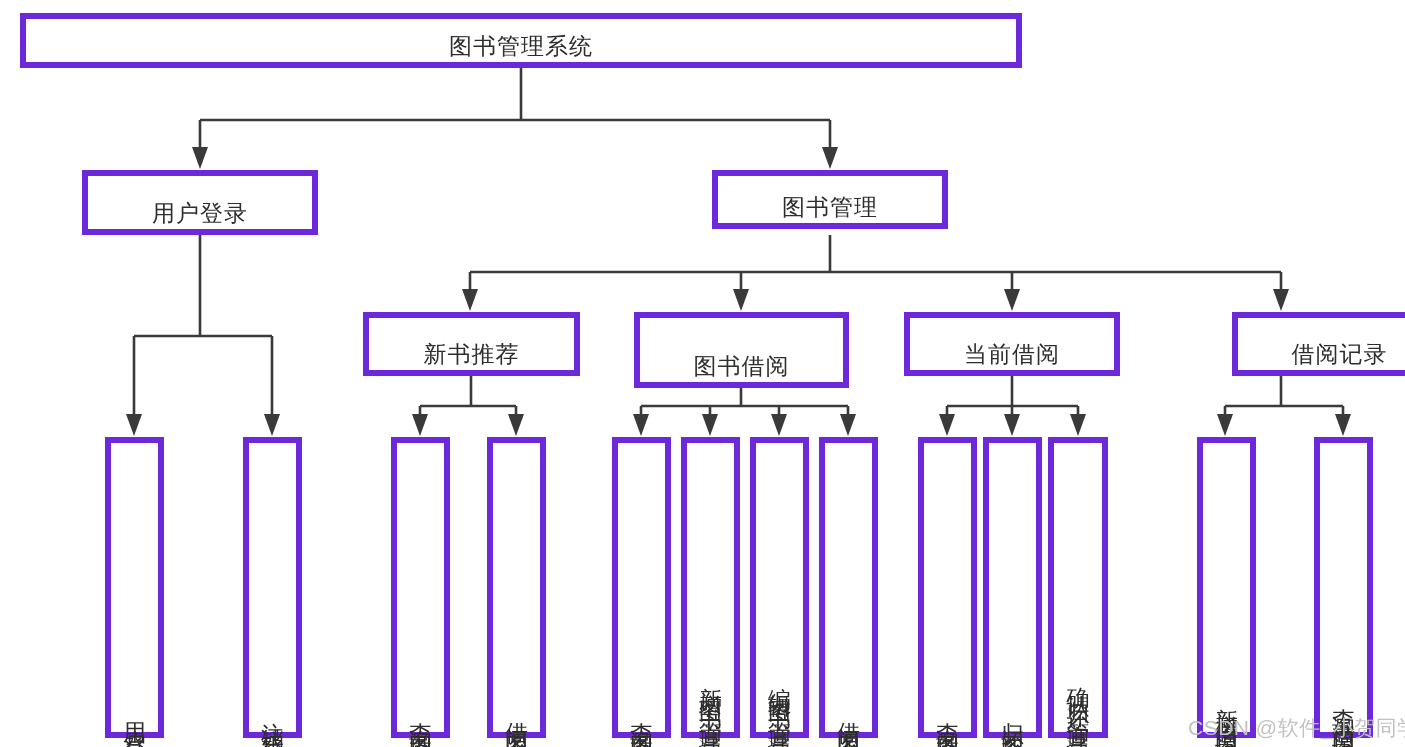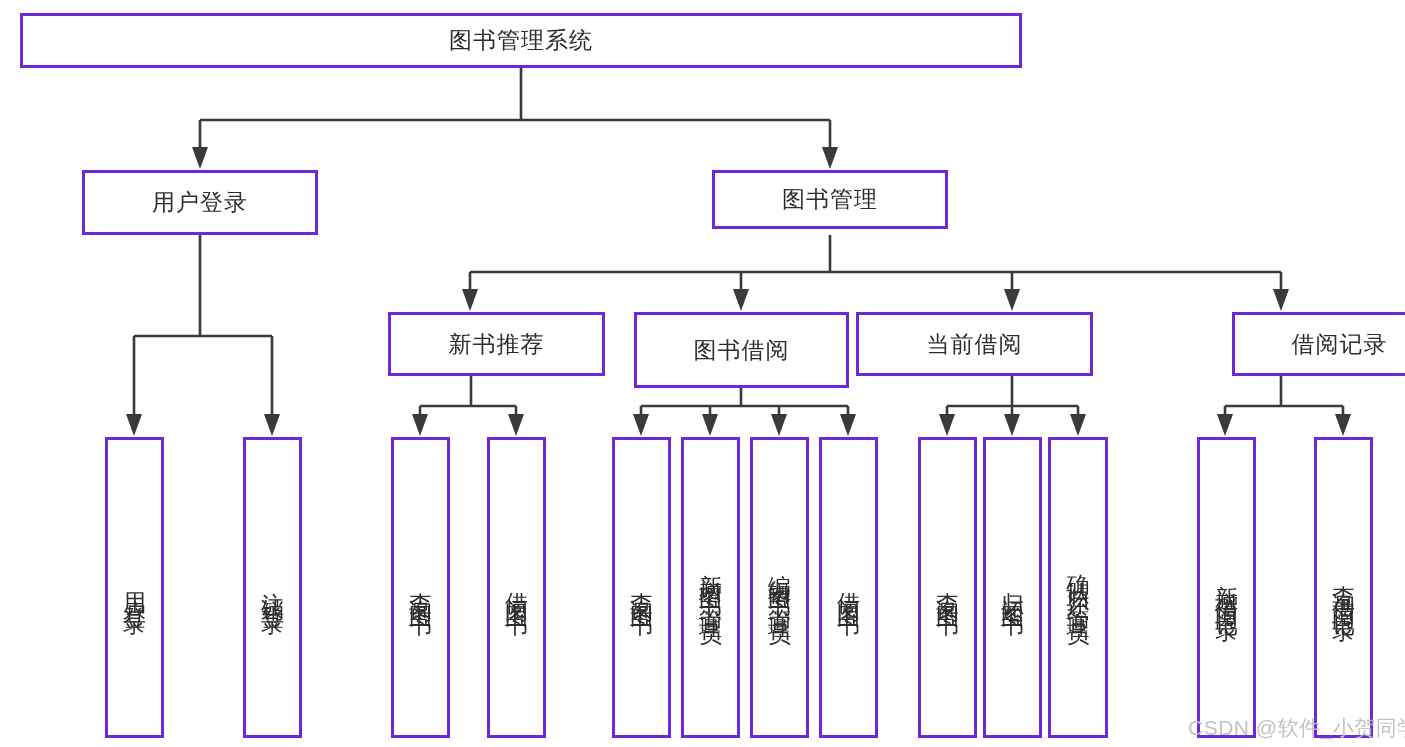--- a/index.html
+++ b/index.html
@@ -30,23 +30,23 @@
     stroke-width: 2.6;
   }
   #wires polygon {
     fill: #3a3a3a;
     stroke: none;
   }
   .box {
     position: absolute;
     box-sizing: border-box;
     background: #ffffff;
-    border: 3px solid #6d28d9;
+    border: 6px solid #6d28d9;
     display: flex;
-    align-items: center;
+    align-items: flex-end;
     justify-content: center;
     z-index: 2;
   }
   .hbox .lbl {
     font-size: 23px;
     letter-spacing: 1px;
     white-space: nowrap;
     color: #2d2d2d;
   }
   .vbox .lbl {
@@ -55,23 +55,23 @@
     font-size: 23px;
     letter-spacing: 7px;
     line-height: 1;
     white-space: nowrap;
     color: #2d2d2d;
   }
   
   .b-root   { left: 20px;  top: 13px;  width: 1002px; height: 55px; }
   .b-login  { left: 82px;  top: 170px; width: 236px;  height: 65px; }
   .b-mgmt   { left: 712px; top: 170px; width: 236px;  height: 59px; }
-  .b-rec    { left: 363px; top: 312px; width: 217px;  height: 64px; margin-left: 25px; }
+  .b-rec    { left: 363px; top: 312px; width: 217px;  height: 64px; }
   .b-bb     { left: 634px; top: 312px; width: 215px;  height: 76px; }
-  .b-cb     { left: 856px; top: 312px; width: 237px;  height: 64px; }
+  .b-cb     { left: 904px; top: 312px; width: 216px;  height: 64px; }
   .b-br     { left: 1232px;top: 312px; width: 215px;  height: 64px; }
   .leaf     { top: 437px; width: 59px; height: 301px; }
   .l-1  { left: 105px; }
   .l-2  { left: 243px; }
   .l-3  { left: 391px; }
   .l-4  { left: 487px; }
   .l-5  { left: 612px; }
   .l-6  { left: 681px; }
   .l-7  { left: 750px; }
   .l-8  { left: 819px; }

